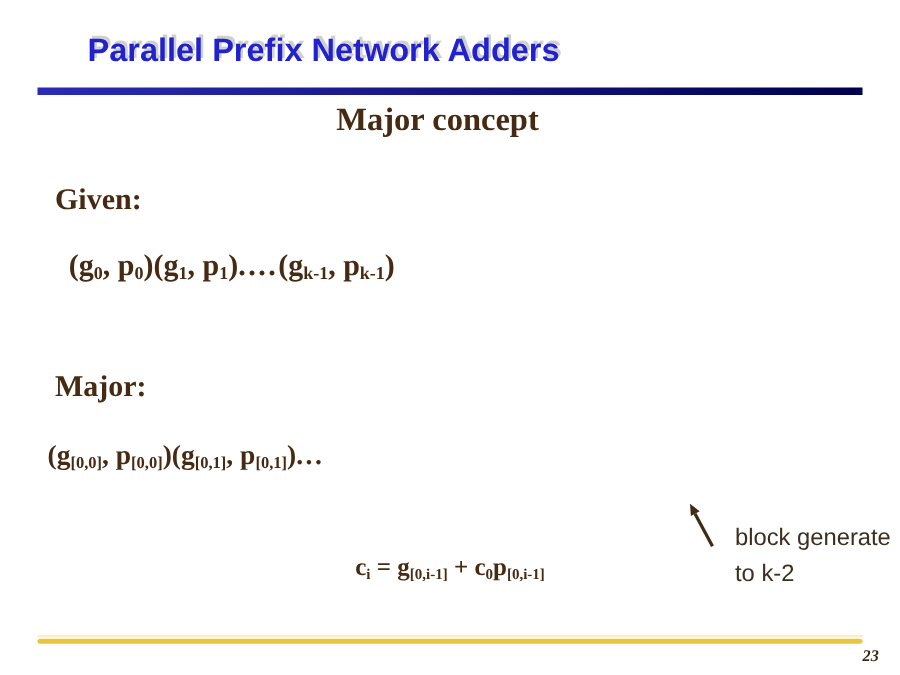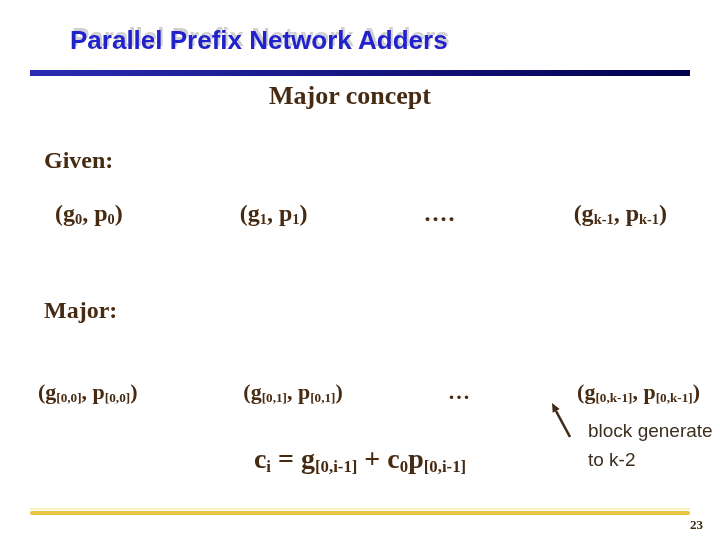--- a/index.html
+++ b/index.html
@@ -21,52 +21,52 @@
   .subtitle{
     position:absolute;left:0;top:81px;width:700px;text-align:center;
     font-weight:bold;font-size:26px;color:#472a12;
   }
   .section-label{
     position:absolute;left:28px;font-weight:bold;font-size:24px;color:#472a12;margin-left:16px;
   }
   .given-label{top:147px;}
   .find-label{top:297px;}
   .tuple-row{
-    position:absolute;display:flex;justify-content:space-between;
+    position:absolute;display:flex;
     align-items:baseline;font-weight:bold;color:#472a12;white-space:nowrap;
   }
   .given-row{left:55px;top:200px;width:612px;font-size:24px;}
-  .find-row{left:38px;top:351px;width:662px;font-size:22px;margin-top:28px;}
+  .find-row{left:38px;top:351px;width:662px;font-size:22px;}
   .tup span, .tup sub{color:#472a12;}
   sub{
     font-size:0.60em;line-height:0;position:relative;top:0.22em;
     vertical-align:baseline;
   }
   .ellipsis{letter-spacing:2px;}
   .annotation{
     position:absolute;left:588px;top:417px;
     font-family:"Liberation Sans",sans-serif;font-size:19px;line-height:1.5;
     color:#3d2f1f;
   }
   .arrow-svg{position:absolute;left:545px;top:398px;width:36px;height:46px;}
   .formula{
     position:absolute;left:0;top:443px;width:720px;text-align:center;
-    font-weight:bold;font-size:28px;color:#472a12;white-space:nowrap;
+    font-weight:bold;font-size:20px;color:#472a12;white-space:nowrap;
   }
   .gold-line-soft{
     position:absolute;left:30px;top:508px;width:660px;height:2px;
     background:#faf0c0;
   }
   .gold-line{
     position:absolute;left:30px;top:511px;width:660px;height:4px;
     background:#e9c53f;border-radius:2px;
   }
   .page-number{
     position:absolute;right:17px;top:517px;
-    font-weight:bold;font-size:13px;color:#3a2a14;
+    font-weight:bold;font-style:italic;font-size:13px;color:#3a2a14;
   }
 </style>
 </head>
 <body>
 
 <div class="slide">
 
   <div class="title">Parallel Prefix Network Adders</div>
 
   <div class="title-rule"></div>
@@ -81,21 +81,20 @@
     <span class="ellipsis">....</span>
     <span class="tup"><span>(g</span><sub>k-1</sub><span>, p</span><sub>k-1</sub><span>)</span></span>
   </div>
 
   <div class="section-label find-label">Major:</div>
 
   <div class="tuple-row find-row">
     <span class="tup"><span>(g</span><sub>[0,0]</sub><span>, p</span><sub>[0,0]</sub><span>)</span></span>
     <span class="tup"><span>(g</span><sub>[0,1]</sub><span>, p</span><sub>[0,1]</sub><span>)</span></span>
     <span class="ellipsis">...</span>
-    <span class="tup"><span>(g</span><sub>[0,k-1]</sub><span>, p</span><sub>[0,k-1]</sub><span>)</span></span>
   </div>
 
   <svg class="arrow-svg" viewBox="0 0 36 46" xmlns="http://www.w3.org/2000/svg">
     <line x1="25" y1="39" x2="11" y2="13" stroke="#3f2b16" stroke-width="2.6"></line>
     <polygon points="7,5 14.7,11 7.7,14.8" fill="#3f2b16"></polygon>
   </svg>
 
   <div class="annotation">
     <div>block generate</div>
     <div>to k-2</div>

